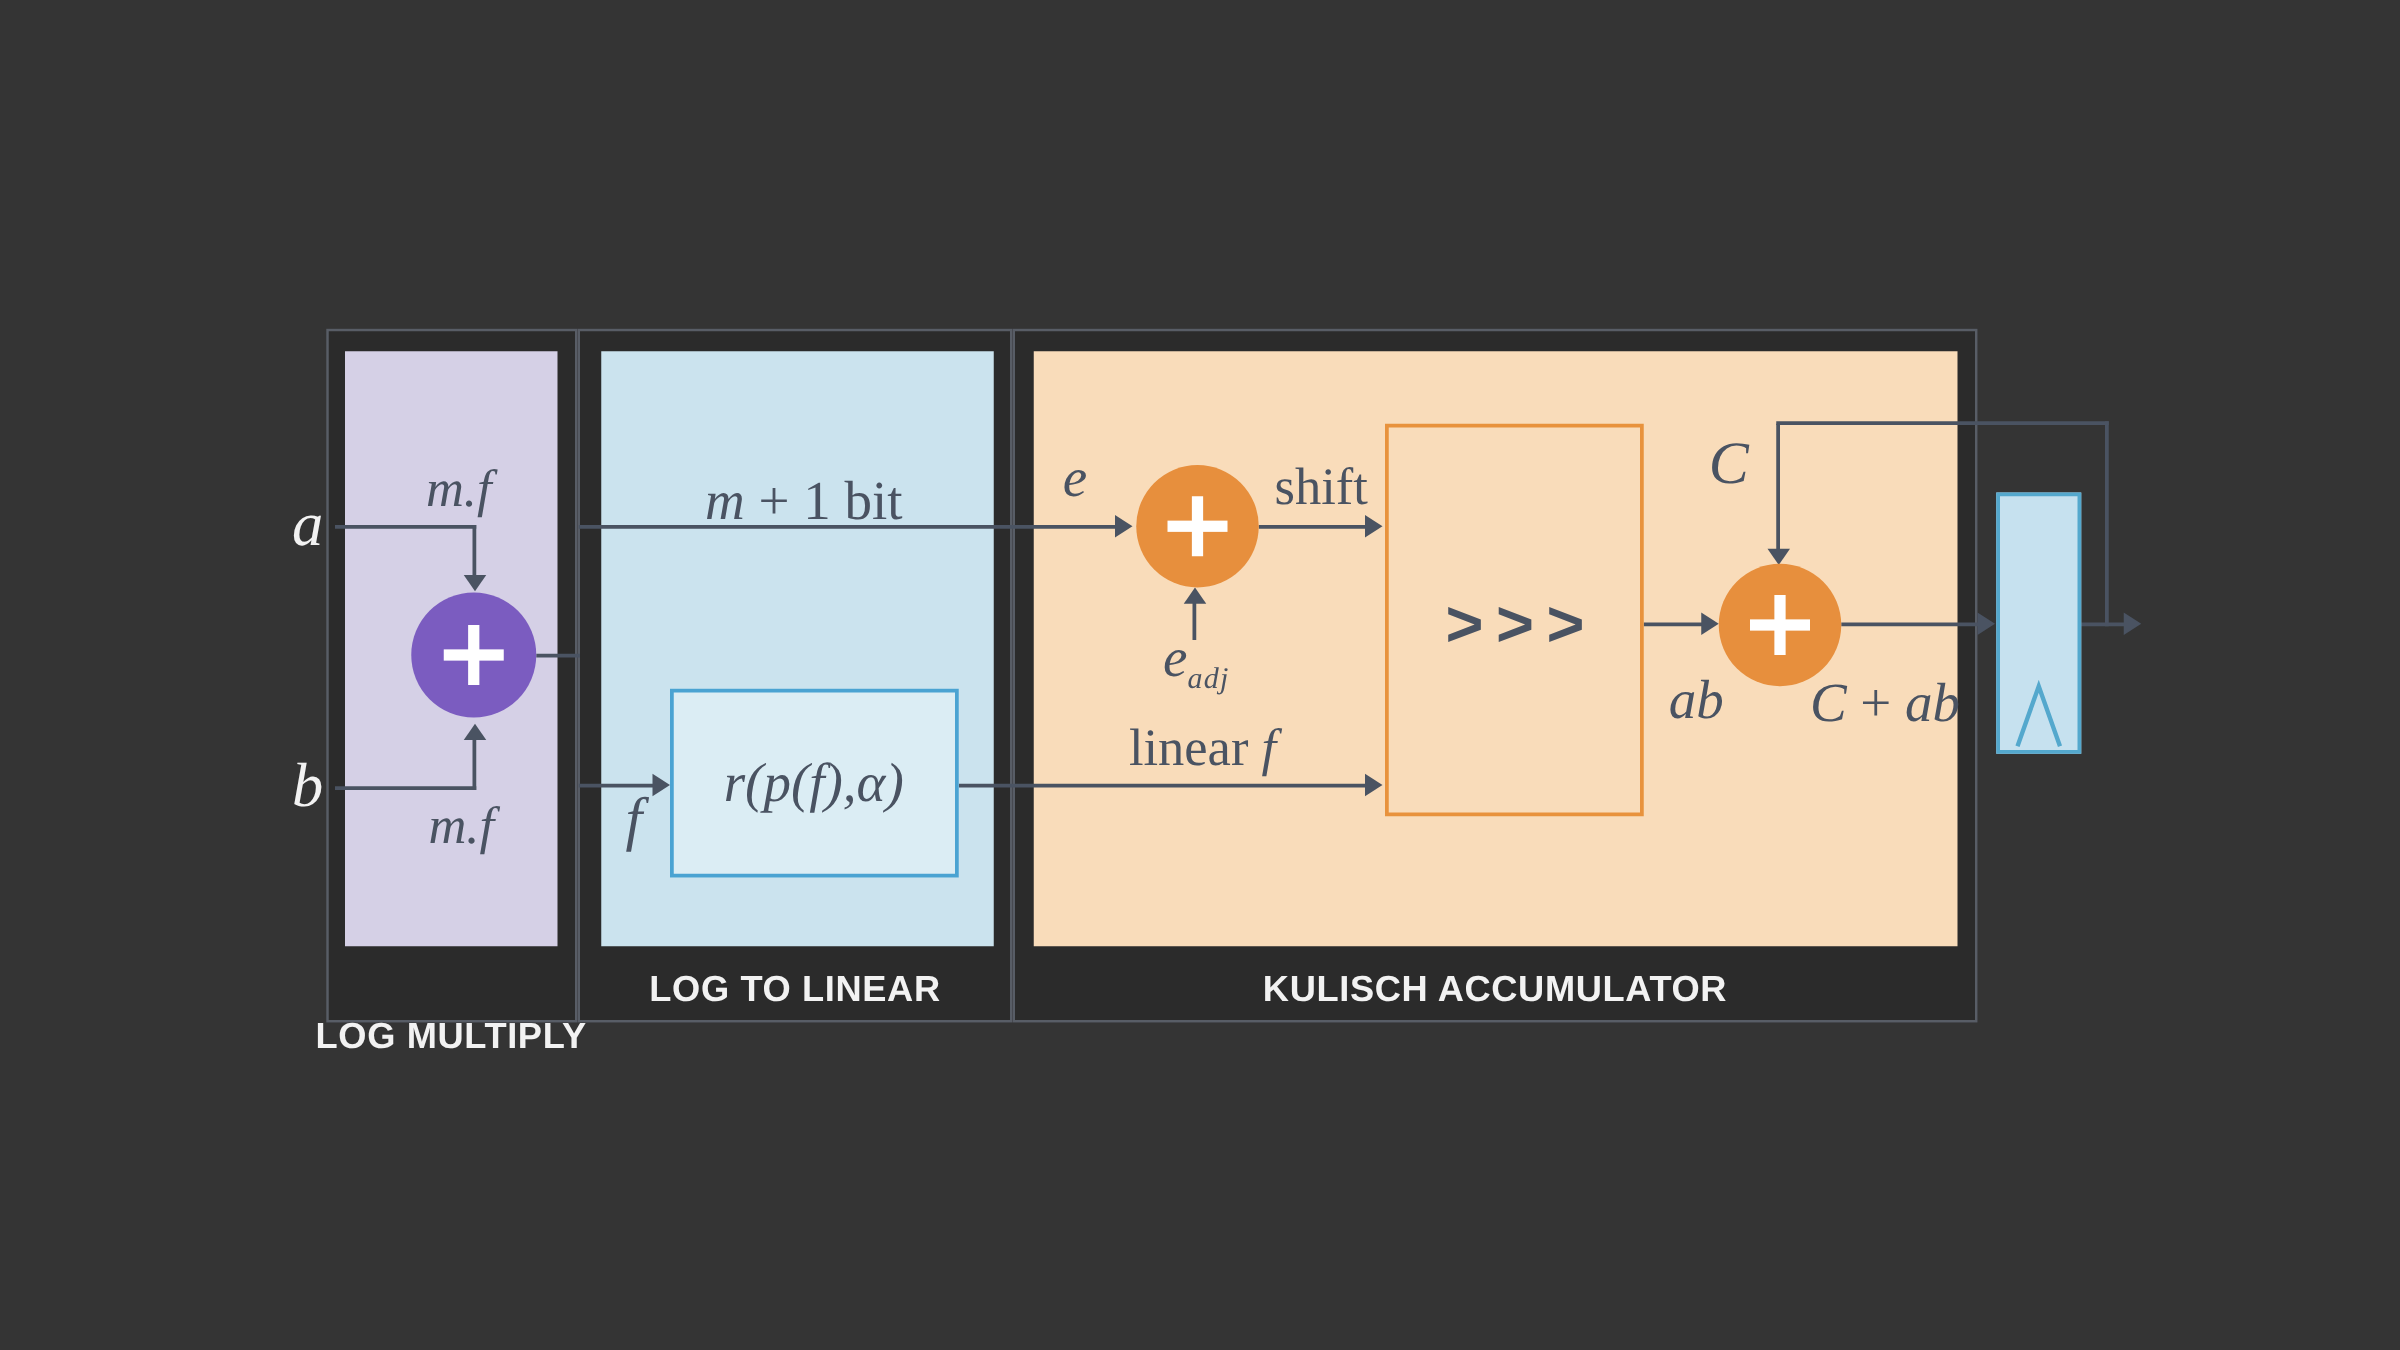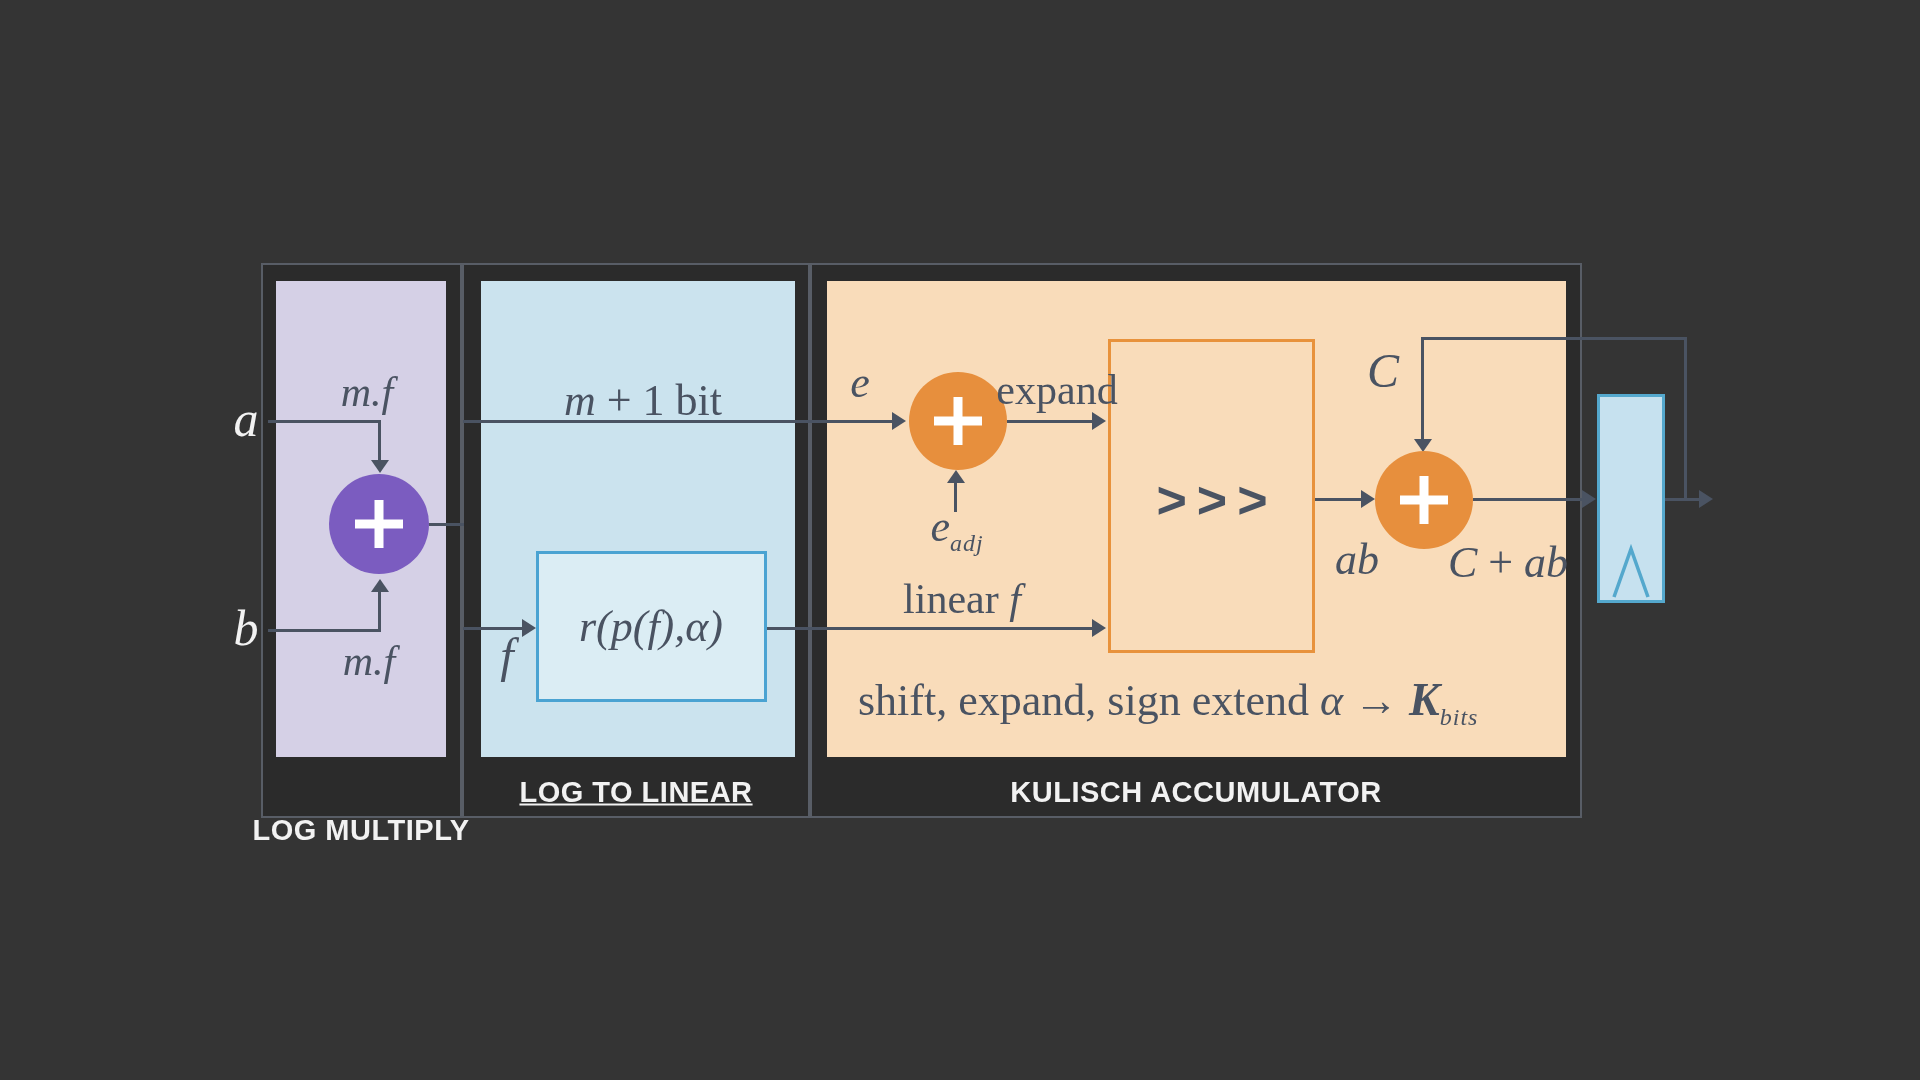--- a/index.html
+++ b/index.html
@@ -48,21 +48,21 @@
 
   <div class="section" style="left:261px;top:263px;width:201px;height:555px;"></div>
   <div class="section" style="left:462px;top:263px;width:348px;height:555px;"></div>
   <div class="section" style="left:810px;top:263px;width:772px;height:555px;"></div>
 
   <div class="fill" style="left:276px;top:281px;width:170px;height:476px;background:var(--purple-fill);"></div>
   <div class="fill" style="left:481px;top:281px;width:314px;height:476px;background:var(--blue-fill);"></div>
   <div class="fill" style="left:827px;top:281px;width:739px;height:476px;background:var(--orange-fill);"></div>
 
   <div class="caption" style="left:361px;top:792px;margin-top:38px;">LOG MULTIPLY</div>
-  <div class="caption" style="left:636px;top:792px;text-decoration:underline;">LOG TO LINEAR</div>
+  <div class="caption" style="left:636px;top:792px;">LOG TO LINEAR</div>
   <div class="caption" style="left:1196px;top:792px;text-align:right;">KULISCH ACCUMULATOR</div>
 
   <div class="wire h" style="left:268px;top:420px;width:113px;"></div>
   <div class="wire v" style="left:378px;top:420px;height:41px;"></div>
   <div class="ah down" style="left:371px;top:460px;"></div>
 
   <div class="wire h" style="left:268px;top:629px;width:113px;"></div>
   <div class="wire v" style="left:378px;top:591px;height:41px;"></div>
   <div class="ah up" style="left:371px;top:579px;"></div>
 
@@ -128,34 +128,31 @@
   <div class="lbl it" style="left:367px;top:392px;font-size:42px;">m.f</div>
   <div class="lbl it" style="left:369px;top:661px;font-size:42px;">m.f</div>
 
   <div class="lbl rm" style="left:643px;top:401px;">
     <span class="it">m</span><span class="rm"> + 1 bit</span>
   </div>
 
   <div class="lbl it" style="left:507px;top:656px;font-size:48px;">f</div>
 
   <div class="lbl it" style="left:860px;top:383px;">e</div>
-  <div class="lbl rm" style="left:1057px;top:390px;font-size:42px;">expand</div>
+  <div class="lbl rm" style="left:1057px;top:390px;font-size:42px;">shift</div>
 
   <div class="lbl" style="left:957px;top:530px;">
     <span class="it">e</span><span class="sub">adj</span>
   </div>
 
   <div class="lbl rm" style="left:962px;top:599px;font-size:42px;font-family:Liberation Serif, serif;">
     <span class="rm">linear </span><span class="it">f</span>
   </div>
 
   <div class="lbl it" style="left:1383px;top:371px;font-size:48px;">C</div>
   <div class="lbl it" style="left:1357px;top:560px;">ab</div>
 
   <div class="lbl" style="left:1508px;top:563px;">
     <span class="it">C</span><span class="rm"> + </span><span class="it">ab</span>
   </div>
 
-  <div class="note" style="left:858px;top:702px;">
-    <span class="rm">shift, expand, sign extend </span><span class="it">α</span><span class="rm arrow-glyph"> → </span><span class="k">K</span><span class="sub">bits</span>
-  </div>
 
 </div>
 
 </body></html>

